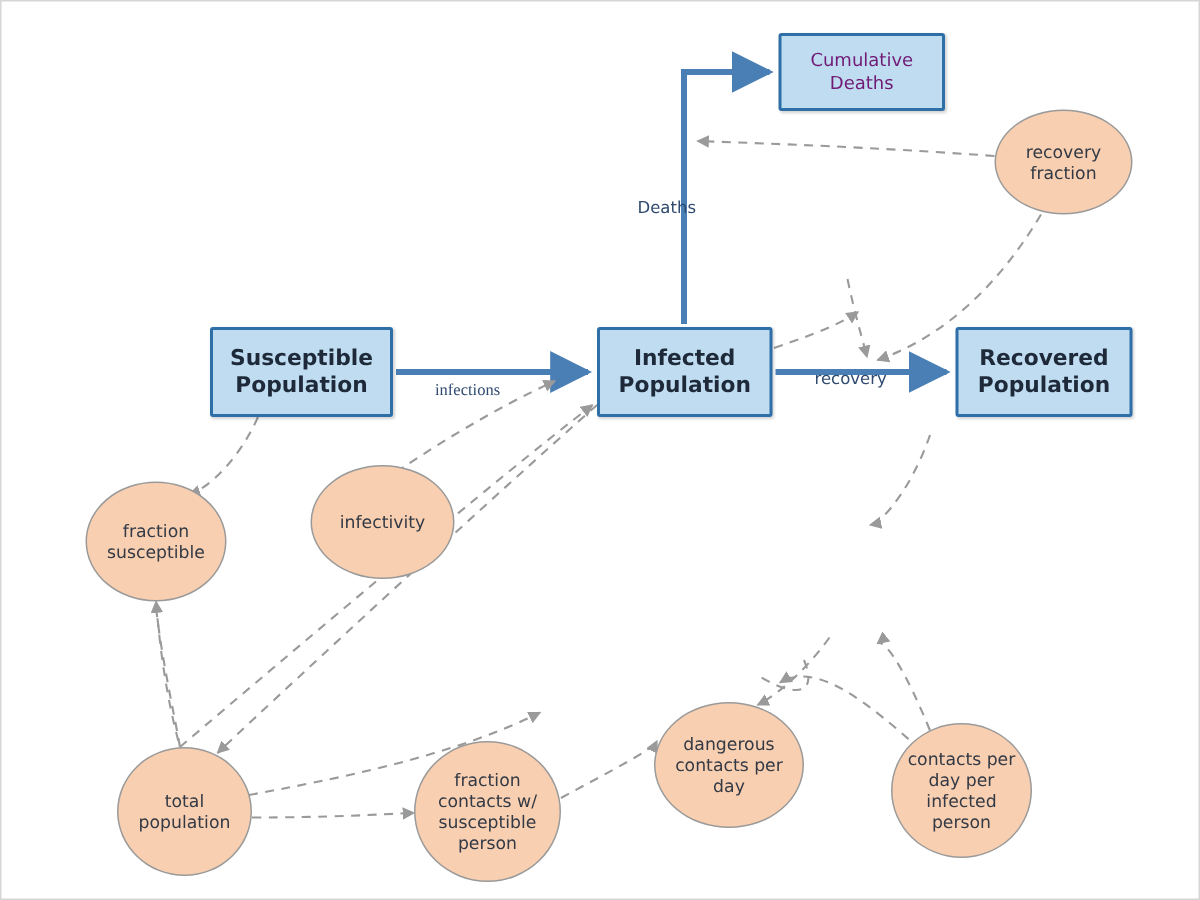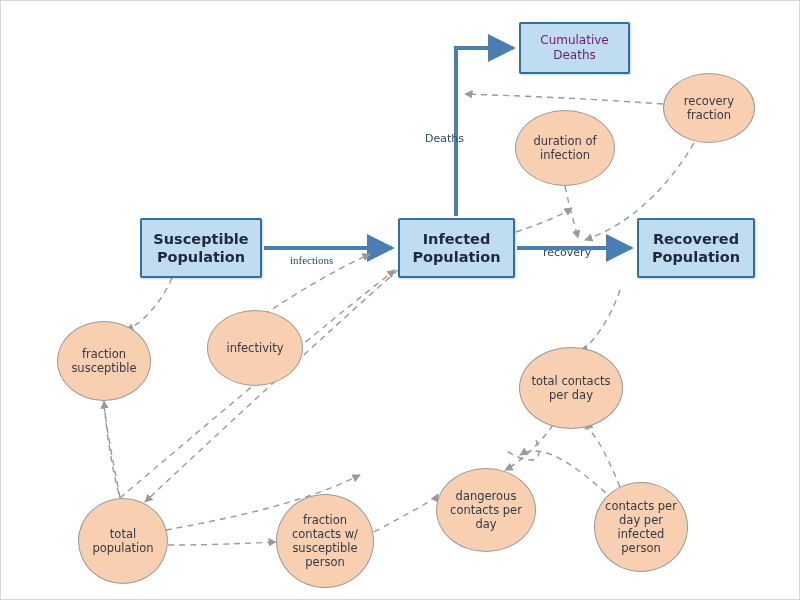--- a/index.html
+++ b/index.html
@@ -131,34 +131,26 @@
   </div>
   <div class="node stock small" style="left:519px; top:22px; width:111px; height:52px;">
     <span style="white-space:pre-line;">Cumulative
 Deaths</span>
   </div>
 
   <div class="node var" style="left:663px; top:73px; width:92px; height:70px;">
     <span style="white-space:pre-line;">recovery
 fraction</span>
   </div>
-  <div class="node var" style="left:515px; top:110px; width:100px; height:76px;">
-    <span style="white-space:pre-line;">duration of
-infection</span>
-  </div>
   <div class="node var" style="left:57px; top:321px; width:94px; height:80px;">
     <span style="white-space:pre-line;">fraction
 susceptible</span>
   </div>
   <div class="node var" style="left:207px; top:310px; width:96px; height:76px;">
     <span style="white-space:pre-line;">infectivity</span>
-  </div>
-  <div class="node var" style="left:519px; top:347px; width:104px; height:82px;">
-    <span style="white-space:pre-line;">total contacts
-per day</span>
   </div>
   <div class="node var" style="left:436px; top:468px; width:100px; height:84px;">
     <span style="white-space:pre-line;">dangerous
 contacts per
 day</span>
   </div>
   <div class="node var" style="left:594px; top:482px; width:94px; height:90px;">
     <span style="white-space:pre-line;">contacts per
 day per
 infected

